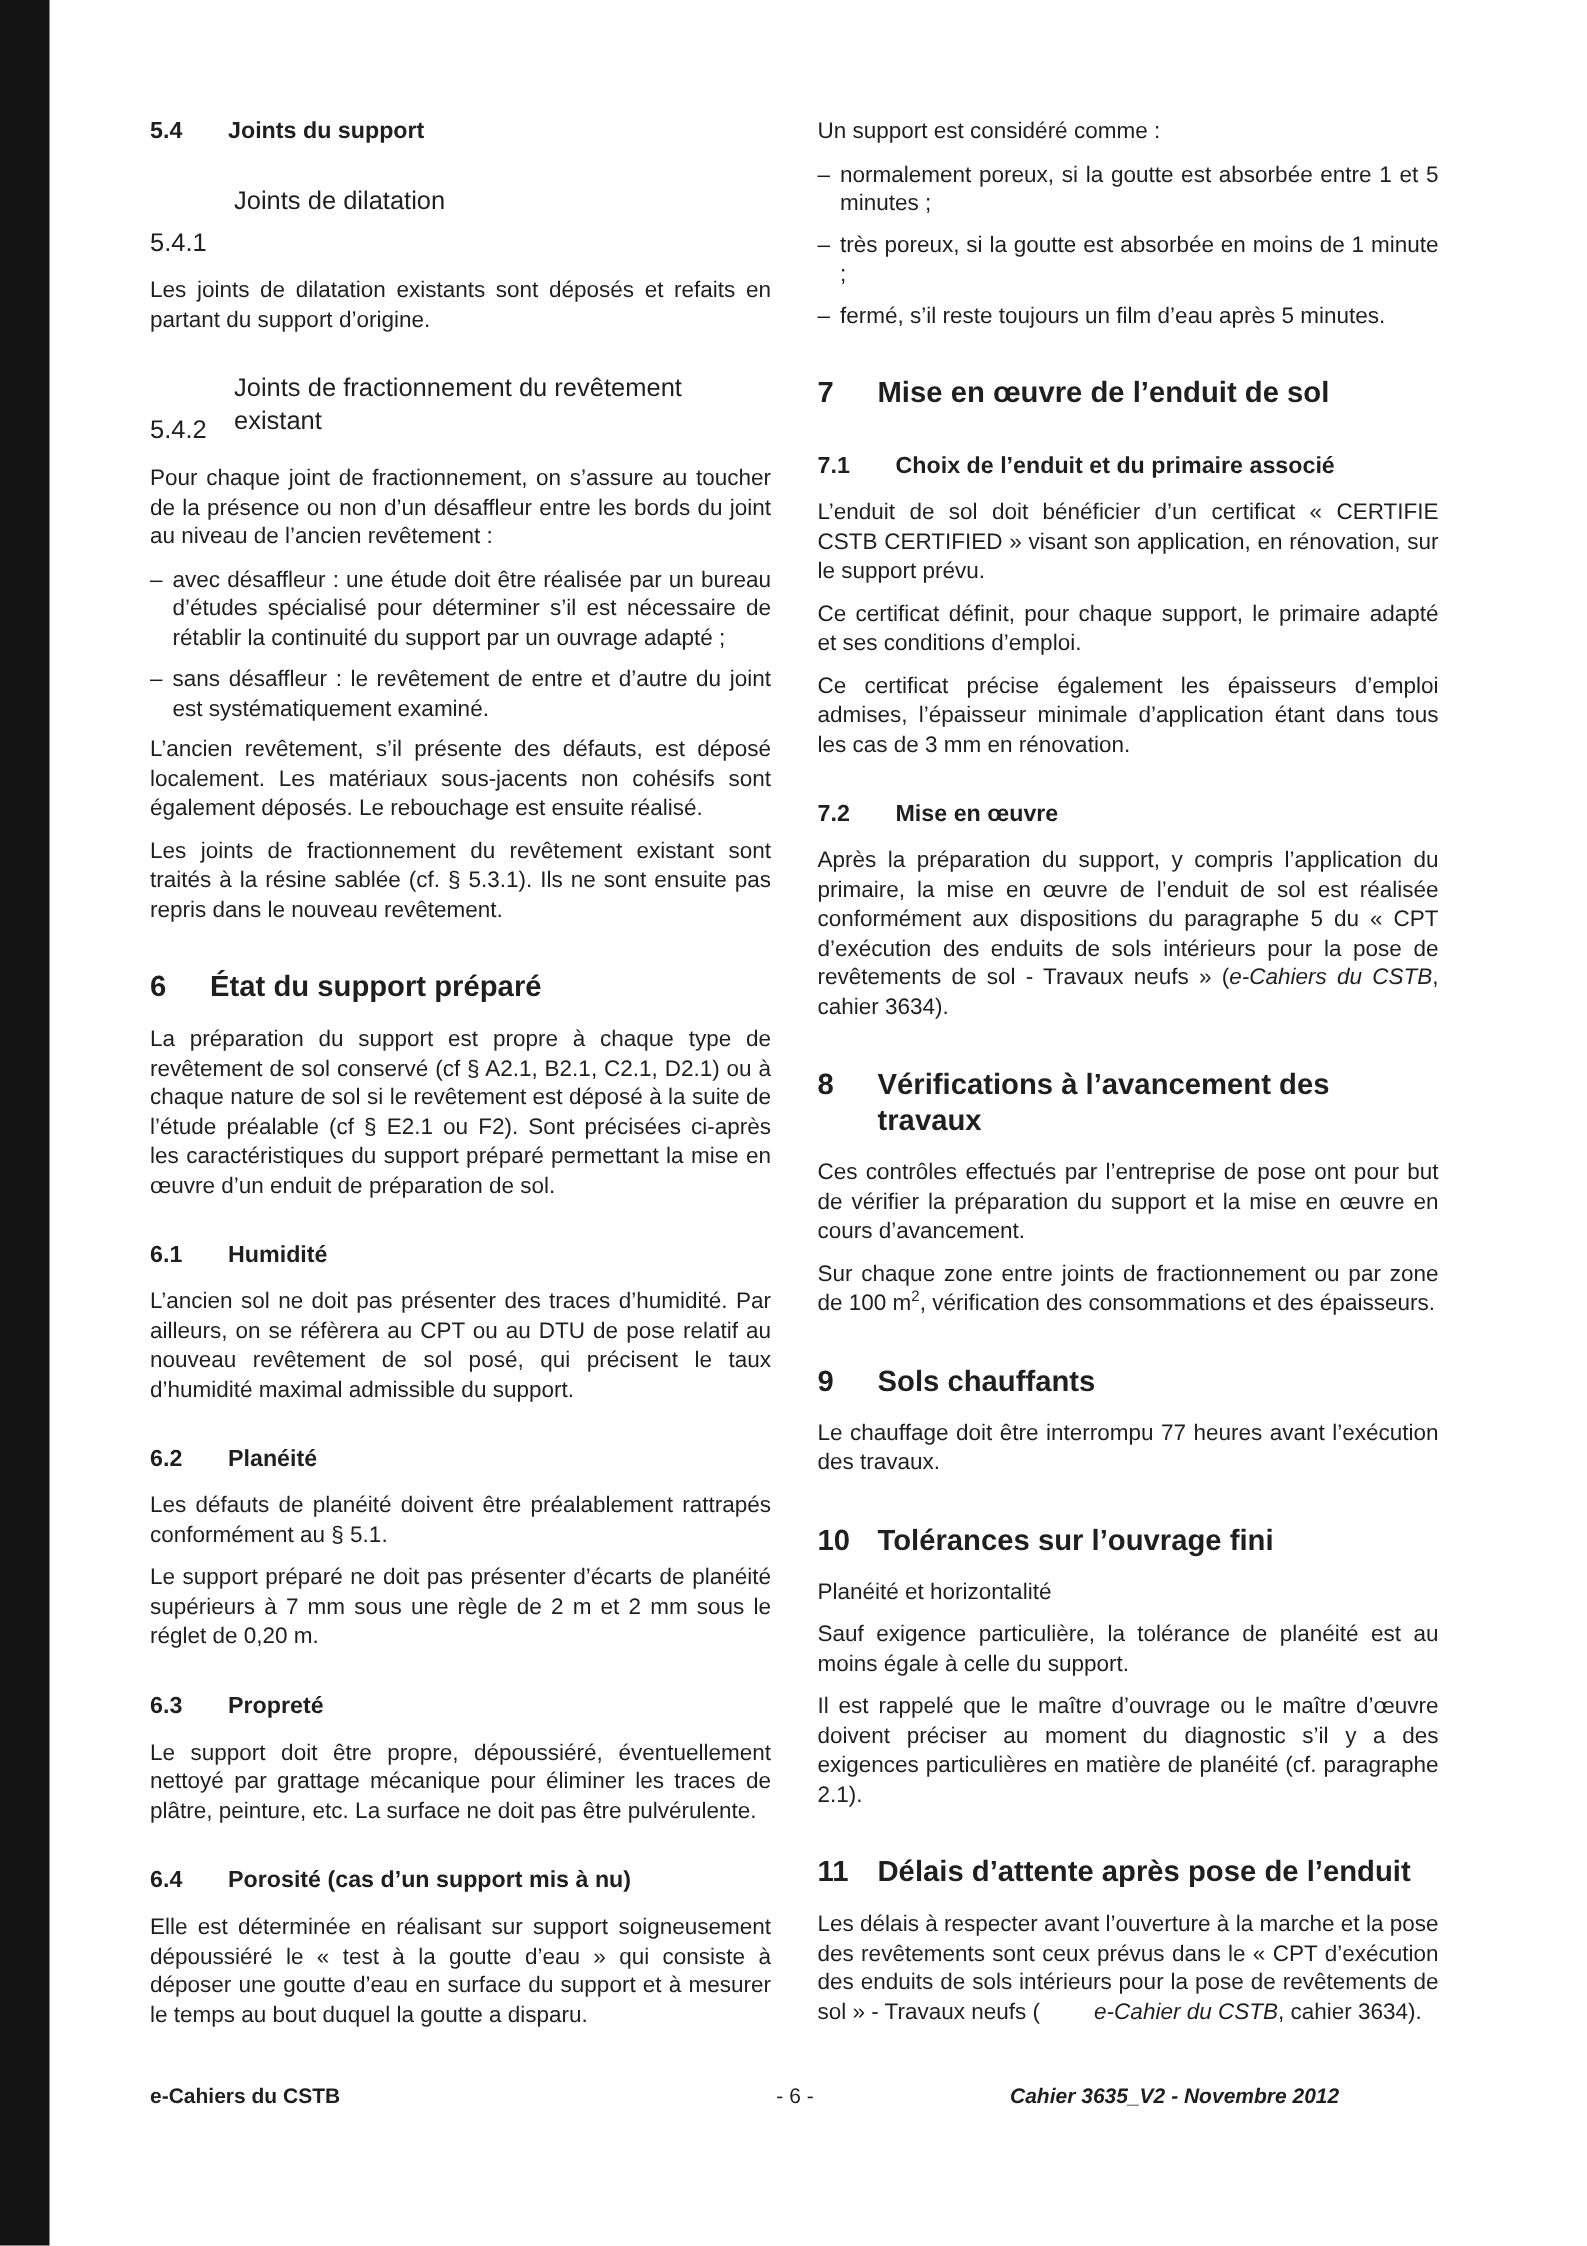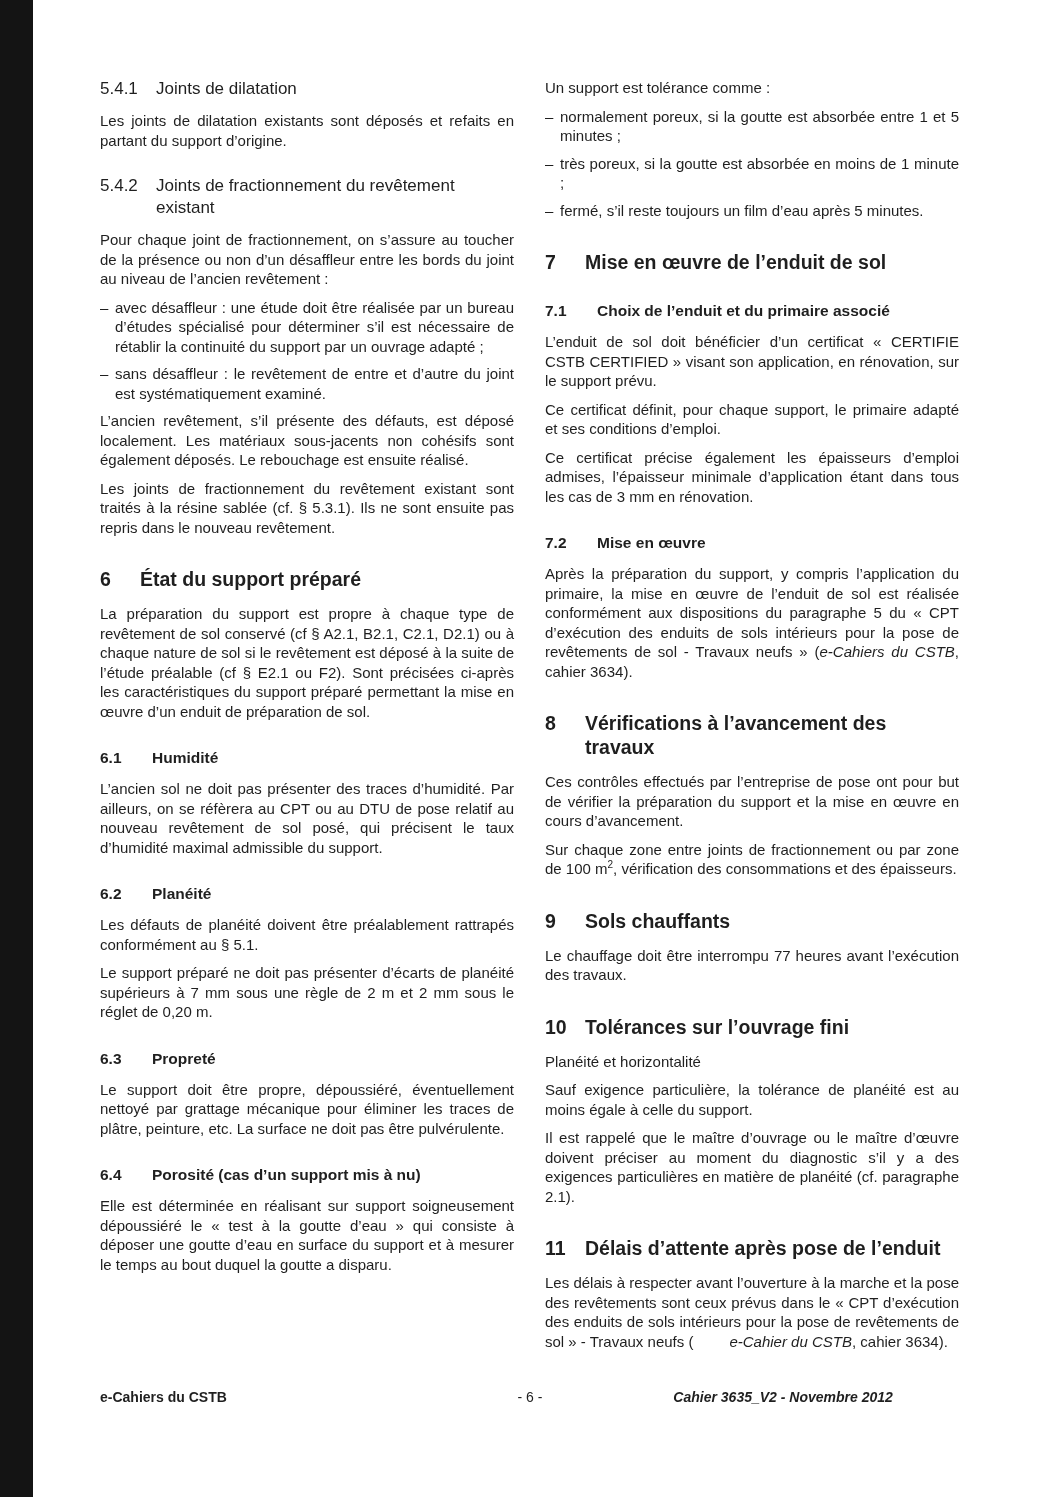--- a/index.html
+++ b/index.html
@@ -63,21 +63,21 @@
   .h3 .num { flex: 0 0 52px; }
   .h3 .ttl { flex: 1; }
 
   .h4 {
     display: flex;
     font-weight: 400;
     font-size: 17px;
     line-height: 22px;
     margin: 25px 0 11px 0;
   }
-  .h4 .num { flex: 0 0 56px; }
+  .h4 .num { flex: 0 0 56px; margin-top: 28px; }
   .h4 .ttl { flex: 1; }
 
   sup { font-size: 10px; line-height: 0; }
 
   .footer {
     position: absolute;
     left: 100px; top: 1389px;
     width: 860px;
     display: flex;
     font-size: 14px;
@@ -89,20 +89,24 @@
 </style>
 </head>
 <body>
 
 <div class="edge-bar"></div>
 
 <div class="content">
 
   <div class="col">
 
+    <div class="h3">
+      <span class="num">5.4</span>
+      <span class="ttl">Joints du support</span>
+    </div>
 
     <div class="h4">
       <span class="num">5.4.1</span>
       <span class="ttl">Joints de dilatation</span>
     </div>
 
     <p class="para">Les joints de dilatation existants sont déposés et refaits en partant du support d’origine.</p>
 
     <div class="h4">
       <span class="num">5.4.2</span>
@@ -156,21 +160,21 @@
     <div class="h3">
       <span class="num">6.4</span>
       <span class="ttl">Porosité (cas d’un support mis à nu)</span>
     </div>
 
     <p class="para">Elle est déterminée en réalisant sur support soigneusement dépoussiéré le « test à la goutte d’eau » qui consiste à déposer une goutte d’eau en surface du support et à mesurer le temps au bout duquel la goutte a disparu.</p>
   </div>
 
   <div class="col">
 
-    <p class="para">Un support est tolérance comme :</p>
+    <p class="para">Un support est considéré comme :</p>
 
     <div class="li">
       <span class="dash">–</span>
       <span class="txt">normalement poreux, si la goutte est absorbée entre 1 et 5 minutes ;</span>
     </div>
 
     <div class="li">
       <span class="dash">–</span>
       <span class="txt">très poreux, si la goutte est absorbée en moins de 1 minute ;</span>
     </div>

